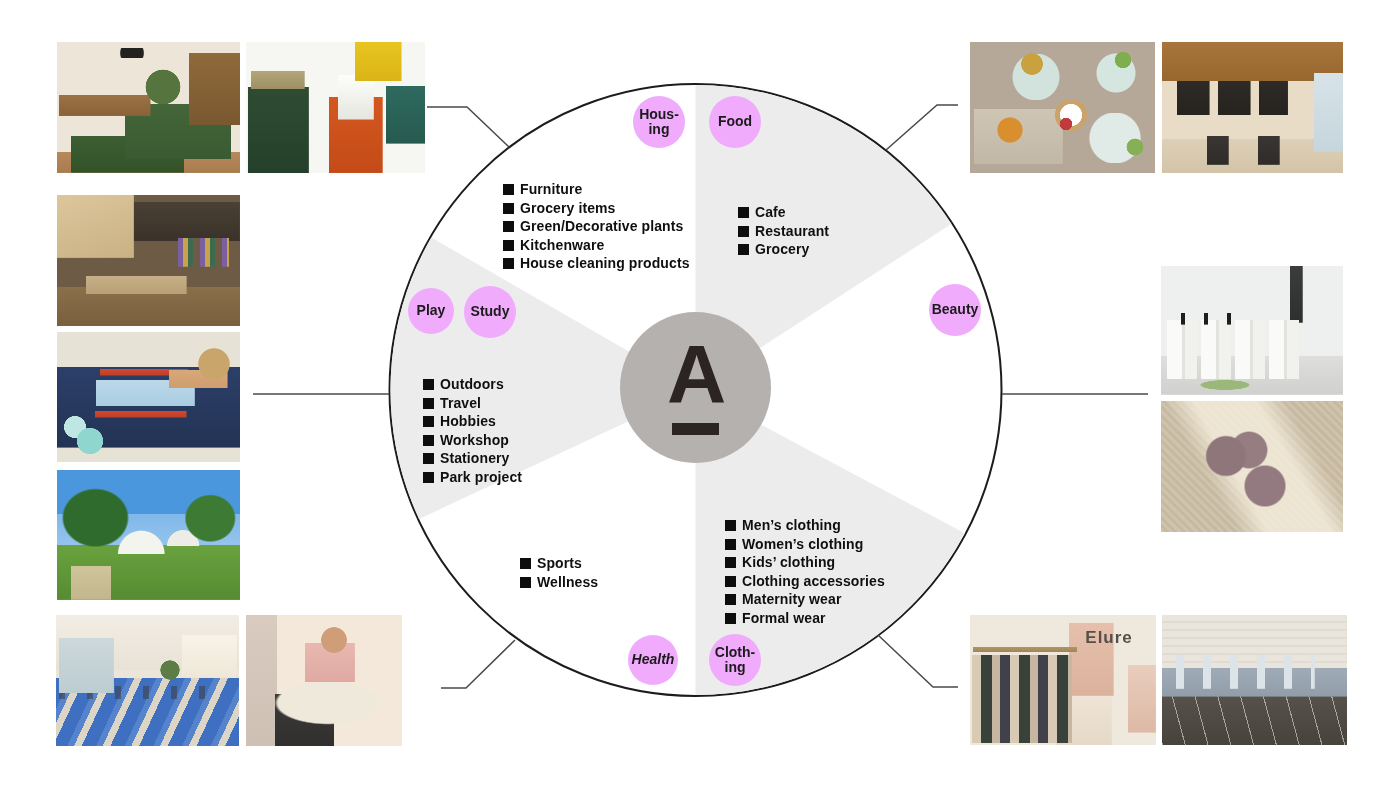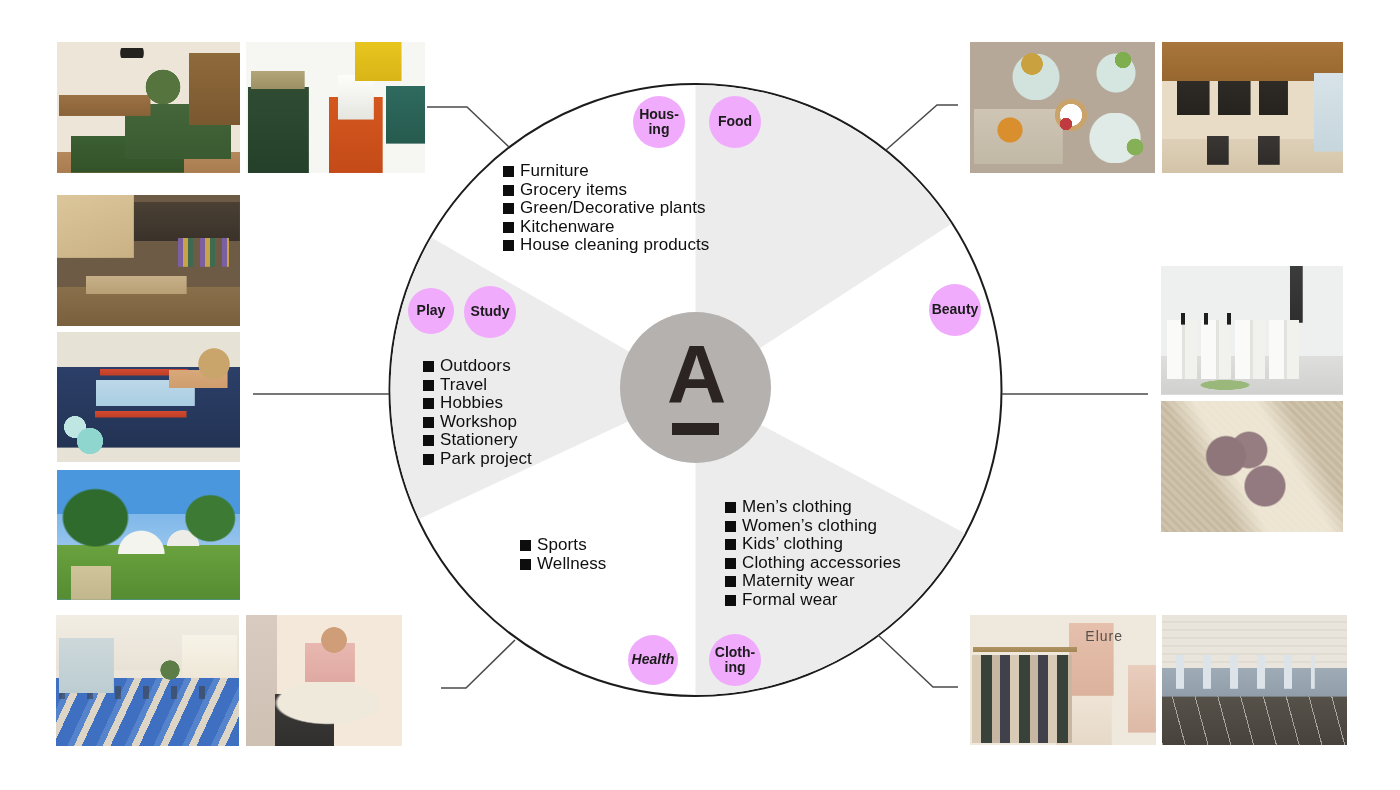--- a/index.html
+++ b/index.html
@@ -1,21 +1,21 @@
 <!DOCTYPE html>
 <html><head>
 <meta charset="utf-8">
 <style>
   html,body{margin:0;padding:0;background:#ffffff;}
   .stage{position:relative;width:1400px;height:790px;background:#fff;overflow:hidden;
          font-family:"Liberation Sans","DejaVu Sans",sans-serif;}
   .geom{position:absolute;left:0;top:0;}
 
   
-  .list{position:absolute;font-weight:400;font-size:17px;color:#0f0f0f;}
+  .list{position:absolute;font-weight:700;font-size:14px;color:#0f0f0f;margin-top:18px;}
   .li{display:flex;align-items:flex-start;}
   .sq{width:11px;height:11px;background:#0d0d0d;flex:none;margin:4px 6px 0 0;}
   .lt{line-height:18.6px;white-space:pre-wrap;letter-spacing:.1px;}
   .l-housing{left:503px;top:162px;}
   .l-food{left:738px;top:185px;}
   .l-playstudy{left:423px;top:357px;}
   .l-beauty{left:841px;top:366px;}
   .l-health{left:520px;top:536px;}
   .l-clothing{left:725px;top:498px;}
 
@@ -157,21 +157,21 @@
     background-size:52px 46px,48px 42px,56px 44px,100% 100%,100% 100%;}
   .p-rack{left:970px;top:615px;width:186px;height:130px;background-color:#efe8dd;
     background-image:
       linear-gradient(#b09468,#a1854f),
       repeating-linear-gradient(90deg,#d8cab4 0 9px,#39413b 9px 20px,#c7b7a2 20px 28px,#40414b 28px 38px),
       linear-gradient(#e6c0ad,#dbb29c),
       linear-gradient(#e9cdbd,#ddb9a6),
       linear-gradient(#efe4d6,#e6d9c8);
     background-position:4% 26%,2% 96%,70% 14%,100% 80%,66% 100%;
     background-size:56% 4%,54% 68%,24% 56%,15% 52%,30% 40%;}
-  .poster-text{position:absolute;left:62%;top:10%;font-weight:400;font-size:14px;color:#55504a;letter-spacing:1px;}
+  .poster-text{position:absolute;left:62%;top:10%;font-weight:700;font-size:17px;color:#55504a;letter-spacing:1px;}
   .p-exhibit{left:1162px;top:615px;width:185px;height:130px;background-color:#e7e3da;
     background-image:
       repeating-linear-gradient(90deg,#dce4ea 0 8px,transparent 8px 27px),
       linear-gradient(#9fabb6,#919ea9),
       repeating-linear-gradient(75deg,rgba(255,255,255,.5) 0 1px,transparent 1px 22px),
       linear-gradient(#57524a,#47433c),
       repeating-linear-gradient(0deg,#e9e5dc 0 6px,#e0dcd2 6px 8px);
     background-position:30% 42%,10% 52%,0 100%,0 100%,0 0;
     background-size:75% 26%,100% 22%,100% 40%,100% 40%,100% 48%;}
 </style>
@@ -235,20 +235,34 @@
       </div>
       <div class="li">
         <span class="sq"></span>
         <span class="lt">Kitchenware</span>
       </div>
       <div class="li">
         <span class="sq"></span>
         <span class="lt">House cleaning products</span>
       </div>
     </div>
+  <div class="list l-food">
+      <div class="li">
+        <span class="sq"></span>
+        <span class="lt">Cafe</span>
+      </div>
+      <div class="li">
+        <span class="sq"></span>
+        <span class="lt">Restaurant</span>
+      </div>
+      <div class="li">
+        <span class="sq"></span>
+        <span class="lt">Grocery</span>
+      </div>
+    </div>
   <div class="list l-playstudy">
       <div class="li">
         <span class="sq"></span>
         <span class="lt">Outdoors</span>
       </div>
       <div class="li">
         <span class="sq"></span>
         <span class="lt">Travel</span>
       </div>
       <div class="li">

